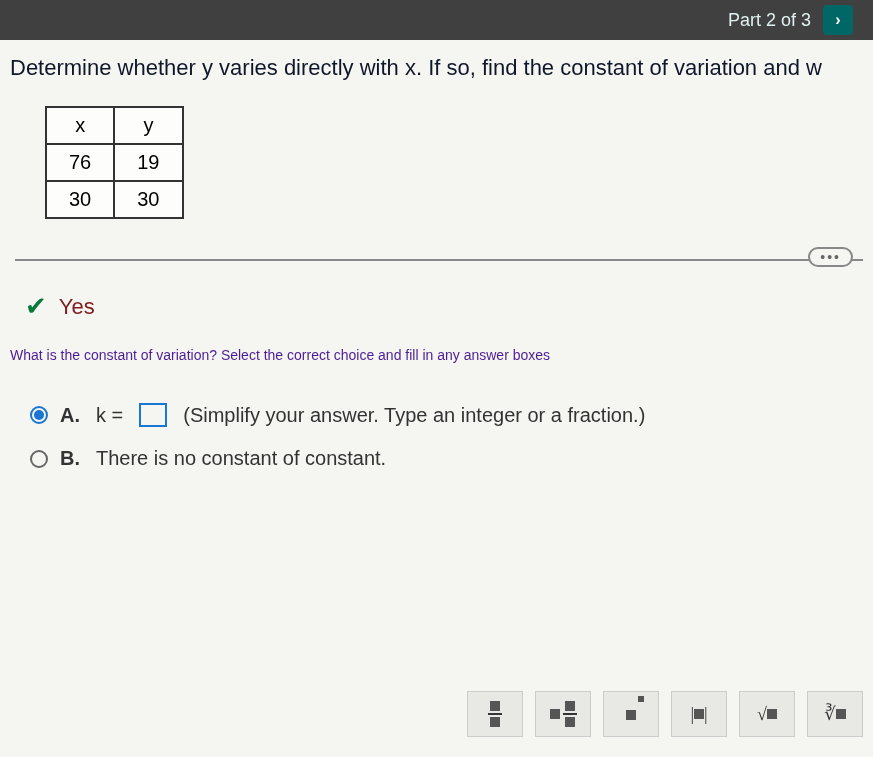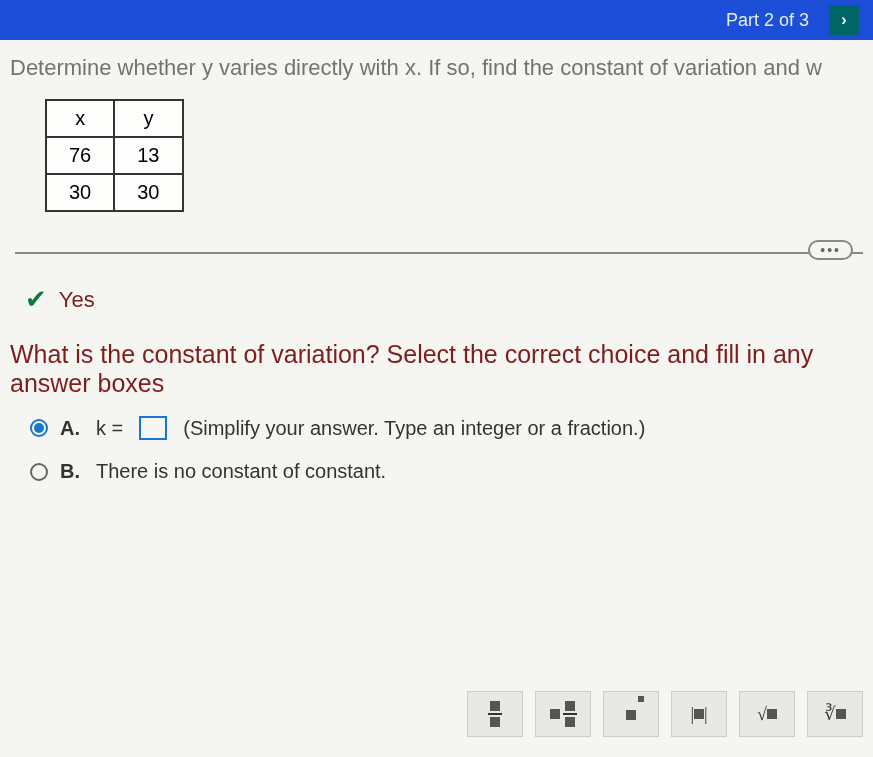--- a/index.html
+++ b/index.html
@@ -5,28 +5,28 @@
     * { box-sizing: border-box; margin: 0; padding: 0; }
     body {
       font-family: Arial, Helvetica, sans-serif;
       background: #f5f5f2;
       width: 873px;
       height: 757px;
       overflow: hidden;
       position: relative;
     }
     .header-bar {
-      background: #1d4ed8;
+      background: #404040;
       color: #fff;
       height: 40px;
       display: flex;
       align-items: center;
       justify-content: flex-end;
-      padding: 0 14px;
-      gap: 20px;
+      padding: 0 20px;
+      gap: 12px;
     }
     .part-label {
       font-size: 18px;
       color: #e0f0f0;
     }
     .nav-next {
       width: 30px;
       height: 30px;
       background: #006666;
       border-radius: 4px;
@@ -35,22 +35,22 @@
       justify-content: center;
       color: #fff;
       font-weight: bold;
       cursor: pointer;
     }
     .content {
       padding: 15px 0 0 5px;
     }
     .question-text {
       font-size: 22px;
-      color: #737373;
-      margin-bottom: 18px;
+      color: #0f172a;
+      margin-bottom: 25px;
       padding-left: 5px;
     }
     .data-table {
       border-collapse: collapse;
       margin-left: 40px;
       margin-bottom: 40px;
     }
     .data-table th, .data-table td {
       border: 2px solid #333;
       padding: 6px 22px;
@@ -89,23 +89,23 @@
     }
     .check-icon {
       color: #0a7a3a;
       font-size: 26px;
     }
     .yes-text {
       font-size: 22px;
       color: #7f1d1d;
     }
     .sub-question {
-      font-size: 25px;
-      color: #7f1d1d;
-      margin: 0 0 18px 5px;
+      font-size: 14px;
+      color: #4c1d95;
+      margin: 0 0 40px 5px;
     }
     .choice-row {
       display: flex;
       align-items: center;
       gap: 12px;
       margin: 0 0 20px 25px;
       font-size: 20px;
       color: #333;
     }
     .radio {
@@ -193,21 +193,21 @@
   <div class="question-text">Determine whether y varies directly with x. If so, find the constant of variation and w</div>
 
   <table class="data-table">
     <tbody>
         <tr>
       <th>x</th>
       <th>y</th>
     </tr>
     <tr>
       <td>76</td>
-      <td>13</td>
+      <td>19</td>
     </tr>
     <tr>
       <td>30</td>
       <td>30</td>
     </tr>
   </tbody>
     </table>
 
   <div style="position:relative;">
     <hr class="divider">

